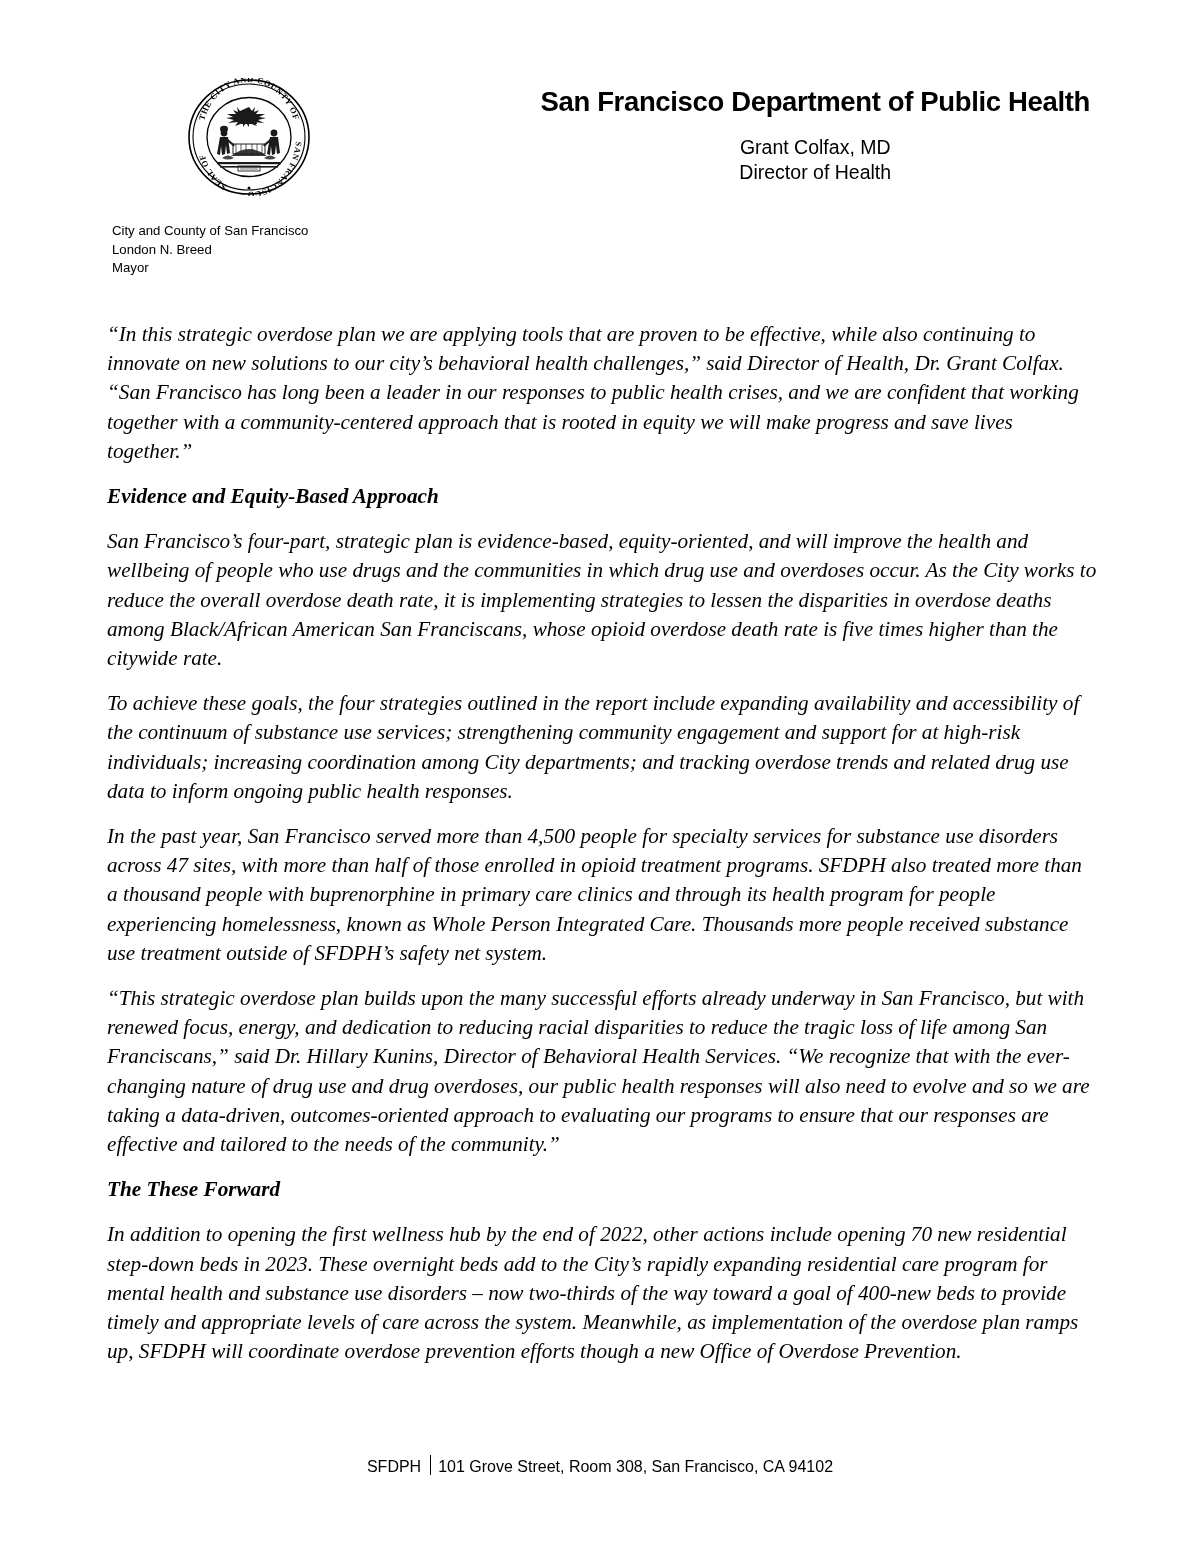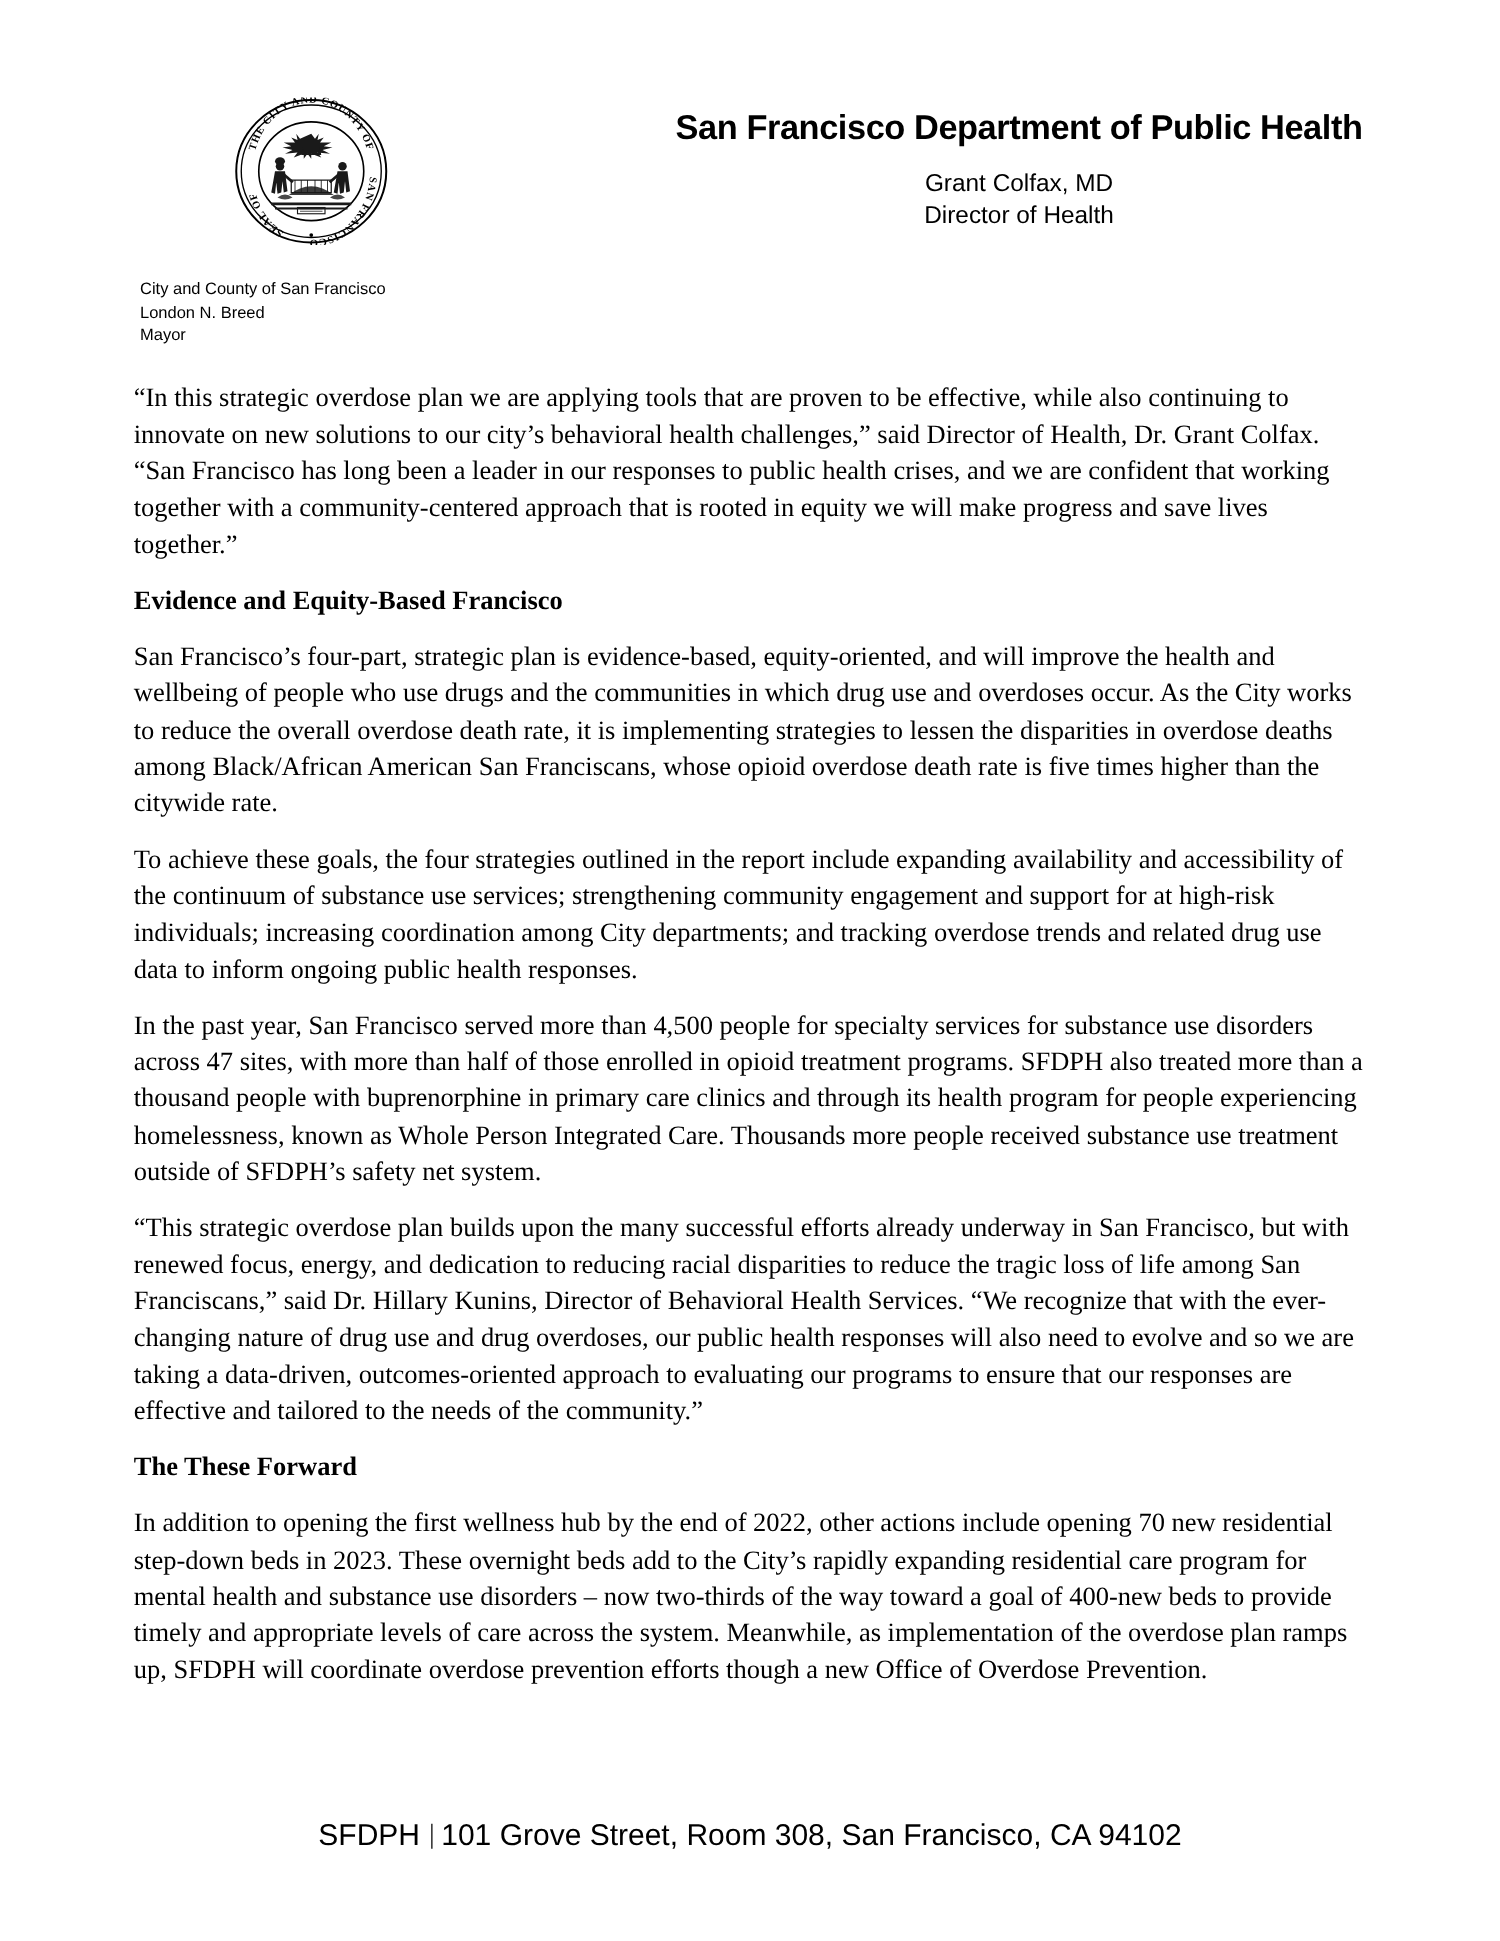--- a/index.html
+++ b/index.html
@@ -68,22 +68,23 @@
     width: 250px;
     font-family: "Liberation Sans", "DejaVu Sans", sans-serif;
     font-size: 13.2px;
     line-height: 1.42;
   }
 
   
   .content {
     position: absolute;
     left: 107px;
-    top: 304px;
+    top: 320px;
     width: 990px;
+    font-style: italic;
   }
   .para {
     font-size: 21.2px;
     line-height: 29.2px;
     margin: 0 0 16px 0;
     text-align: left;
     -webkit-hyphens: none;
     hyphens: none;
   }
   .para:last-child { margin-bottom: 0; }
@@ -95,21 +96,21 @@
   }
 
   
   .footer {
     position: absolute;
     left: 0;
     top: 1455px;
     width: 1200px;
     text-align: center;
     font-family: "Liberation Sans", "DejaVu Sans", sans-serif;
-    font-size: 24px;
+    font-size: 16px;
     color: #000000;
   }
   .footer-rule {
     display: inline-block;
     width: 1px;
     height: 20px;
     background: #000;
     vertical-align: -3px;
     margin: 0 7px 0 9px;
   }
@@ -180,21 +181,21 @@
   <div class="city-block">
     <div>City and County of San Francisco</div>
     <div>London N. Breed</div>
     <div>Mayor</div>
   </div>
 
 </div>
 
 <div class="content" id="bodyRoot">
     <p class="para">“In this strategic overdose plan we are applying tools that are proven to be effective, while also continuing to innovate on new solutions to our city’s behavioral health challenges,” said Director of Health, Dr. Grant Colfax. “San Francisco has long been a leader in our responses to public health crises, and we are confident that working together with a community-centered approach that is rooted in equity we will make progress and save lives together.”</p>
-    <p class="heading">Evidence and Equity-Based Francisco</p>
+    <p class="heading">Evidence and Equity-Based Approach</p>
     <p class="para">San Francisco’s four-part, strategic plan is evidence-based, equity-oriented, and will improve the health and wellbeing of people who use drugs and the communities in which drug use and overdoses occur. As the City works to reduce the overall overdose death rate, it is implementing strategies to lessen the disparities in overdose deaths among Black/African American San Franciscans, whose opioid overdose death rate is five times higher than the citywide rate.</p>
     <p class="para">To achieve these goals, the four strategies outlined in the report include expanding availability and accessibility of the continuum of substance use services; strengthening community engagement and support for at high-risk individuals; increasing coordination among City departments; and tracking overdose trends and related drug use data to inform ongoing public health responses.</p>
     <p class="para">In the past year, San Francisco served more than 4,500 people for specialty services for substance use disorders across 47 sites, with more than half of those enrolled in opioid treatment programs. SFDPH also treated more than a thousand people with buprenorphine in primary care clinics and through its health program for people experiencing homelessness, known as Whole Person Integrated Care. Thousands more people received substance use treatment outside of SFDPH’s safety net system.</p>
     <p class="para">“This strategic overdose plan builds upon the many successful efforts already underway in San Francisco, but with renewed focus, energy, and dedication to reducing racial disparities to reduce the tragic loss of life among San Franciscans,” said Dr. Hillary Kunins, Director of Behavioral Health Services. “We recognize that with the ever-changing nature of drug use and drug overdoses, our public health responses will also need to evolve and so we are taking a data-driven, outcomes-oriented approach to evaluating our programs to ensure that our responses are effective and tailored to the needs of the community.”</p>
     <p class="heading">The These Forward</p>
     <p class="para">In addition to opening the first wellness hub by the end of 2022, other actions include opening 70 new residential step-down beds in 2023. These overnight beds add to the City’s rapidly expanding residential care program for mental health and substance use disorders – now two-thirds of the way toward a goal of 400-new beds to provide timely and appropriate levels of care across the system. Meanwhile, as implementation of the overdose plan ramps up, SFDPH will coordinate overdose prevention efforts though a new Office of Overdose Prevention.</p>
   </div>
 
 <div class="footer">
   <span>SFDPH</span><span class="footer-rule"></span><span>101 Grove Street, Room 308, San Francisco, CA 94102</span>

